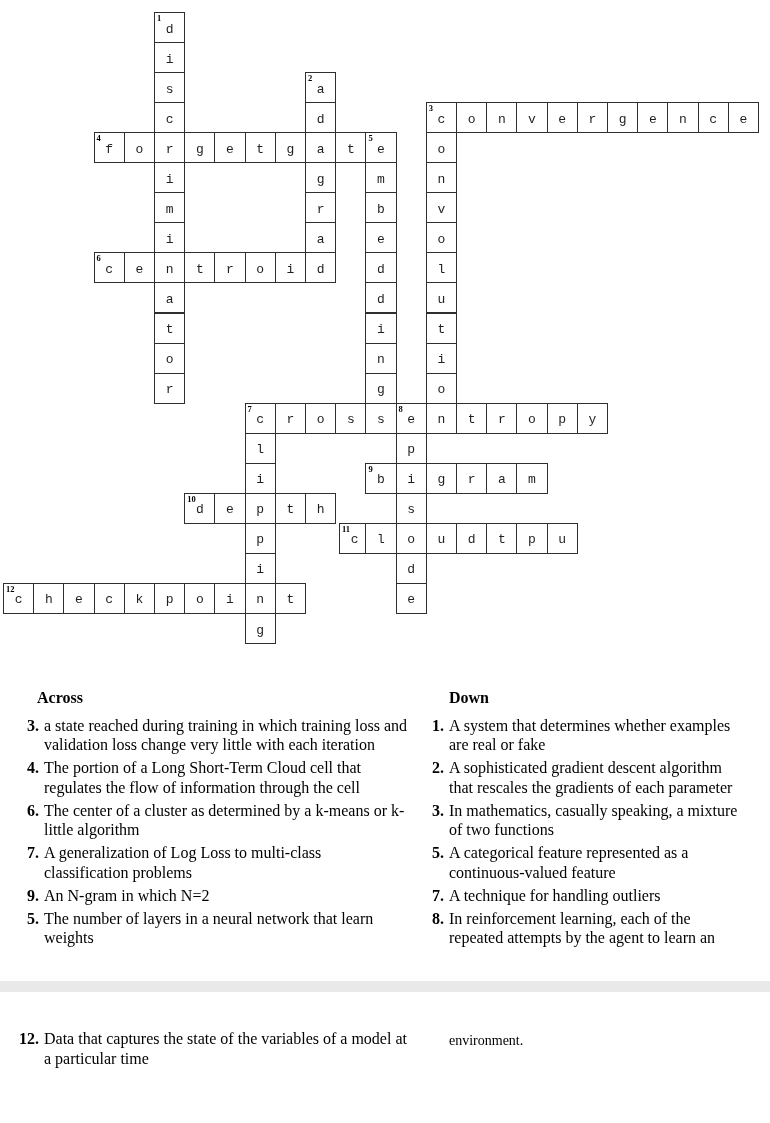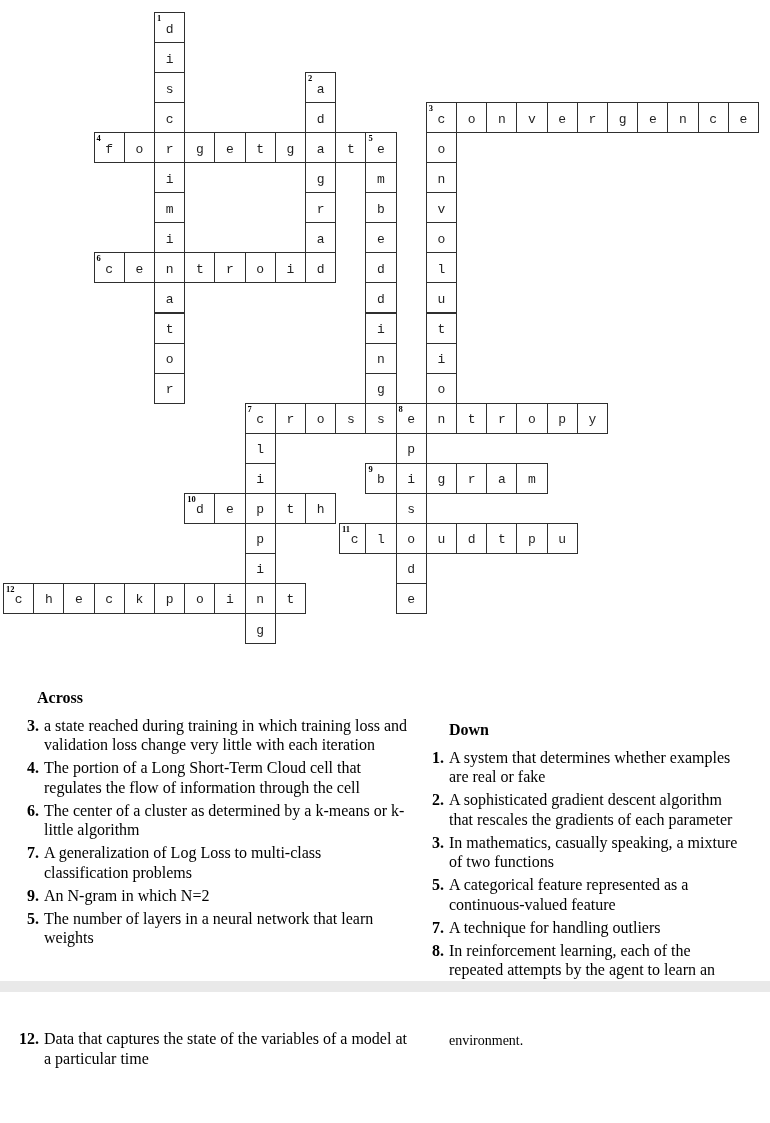--- a/index.html
+++ b/index.html
@@ -47,21 +47,21 @@
   .clue-col li .cnum {
     position: absolute; left: 0; top: 0;
     text-align: right; font-weight: bold;
   }
   .clue-col li .ctext { white-space: pre-line; display: block; }
 
   .across-col  { left: 17px;  top: 688px; width: 408px; }
   .across-col li { padding-left: 27px; }
   .across-col li .cnum { width: 22px; }
 
-  .down-col    { left: 429px; top: 688px; width: 330px; margin-top: 32px; }
+  .down-col    { left: 429px; top: 688px; width: 330px; }
   .down-col li { padding-left: 20px; }
   .down-col li .cnum { width: 15px; }
 
   .across-col-p2 { left: 17px; top: 1029px; width: 408px; }
   .across-col-p2 li { padding-left: 27px; }
   .across-col-p2 li .cnum { width: 22px; }
 
   .continuation {
     position: absolute; left: 449px; top: 1031px;
     font-size: 14px; line-height: 19.5px;

